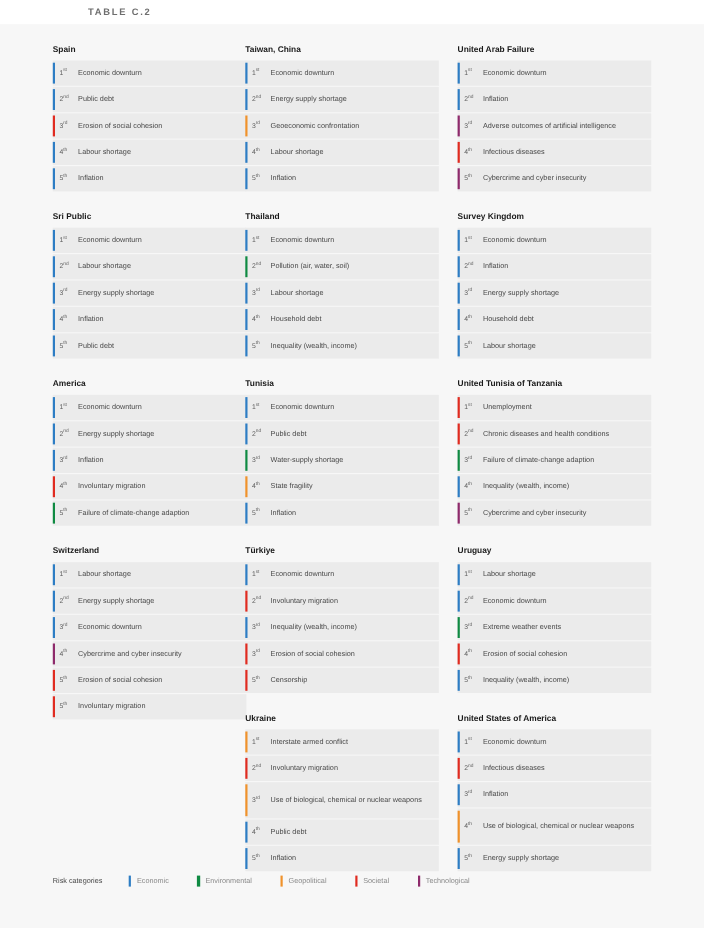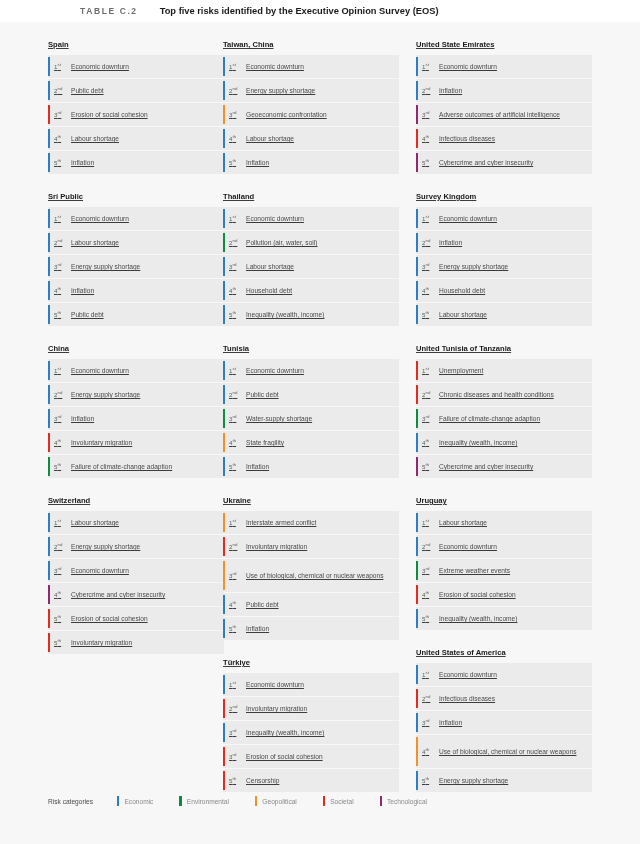--- a/index.html
+++ b/index.html
@@ -50,21 +50,20 @@
     position: absolute;
     left: 48px;
     top: 18px;
     width: 544px;
   }
 
   .col-wrap {
     position: absolute;
     top: 0;
     width: 176px;
-    text-decoration: underline;
   }
   .col-1 { left: 0px; }
   .col-2 { left: 175px; }
   .col-3 { left: 368px; }
 
   .country-block {
     margin-bottom: 18px;
   }
   .country-name {
     font-size: 7.6px;
@@ -142,21 +141,20 @@
   .legend-label {
     font-size: 6.6px;
     color: #8a8a8a;
   }
 </style>
 </head>
 <body>
 
 <div class="table-header">
   <span class="table-label">TABLE C.2</span>
-  <span class="table-title">Top five risks identified by the Executive Opinion Survey (EOS)</span>
 </div>
 
 <div class="sheet">
   <div class="grid">
     <div class="col-wrap col-1">
         <div class="country-block">
           <div class="country-name">Spain</div>
           <div class="risk-row">
             <span class="cat-bar" style="background: rgb(45, 125, 196);"></span>
             <span class="rank"><span>1</span><sup>st</sup></span>
@@ -205,21 +203,21 @@
             <span class="rank"><span>4</span><sup>th</sup></span>
             <span class="risk-name">Inflation</span>
           </div>
           <div class="risk-row">
             <span class="cat-bar" style="background: rgb(45, 125, 196);"></span>
             <span class="rank"><span>5</span><sup>th</sup></span>
             <span class="risk-name">Public debt</span>
           </div>
         </div>
         <div class="country-block">
-          <div class="country-name">China</div>
+          <div class="country-name">America</div>
           <div class="risk-row">
             <span class="cat-bar" style="background: rgb(45, 125, 196);"></span>
             <span class="rank"><span>1</span><sup>st</sup></span>
             <span class="risk-name">Economic downturn</span>
           </div>
           <div class="risk-row">
             <span class="cat-bar" style="background: rgb(45, 125, 196);"></span>
             <span class="rank"><span>2</span><sup>nd</sup></span>
             <span class="risk-name">Energy supply shortage</span>
           </div>
@@ -352,20 +350,48 @@
             <span class="rank"><span>4</span><sup>th</sup></span>
             <span class="risk-name">State fragility</span>
           </div>
           <div class="risk-row">
             <span class="cat-bar" style="background: rgb(45, 125, 196);"></span>
             <span class="rank"><span>5</span><sup>th</sup></span>
             <span class="risk-name">Inflation</span>
           </div>
         </div>
         <div class="country-block">
+          <div class="country-name">Türkiye</div>
+          <div class="risk-row">
+            <span class="cat-bar" style="background: rgb(45, 125, 196);"></span>
+            <span class="rank"><span>1</span><sup>st</sup></span>
+            <span class="risk-name">Economic downturn</span>
+          </div>
+          <div class="risk-row">
+            <span class="cat-bar" style="background: rgb(224, 43, 32);"></span>
+            <span class="rank"><span>2</span><sup>nd</sup></span>
+            <span class="risk-name">Involuntary migration</span>
+          </div>
+          <div class="risk-row">
+            <span class="cat-bar" style="background: rgb(45, 125, 196);"></span>
+            <span class="rank"><span>3</span><sup>rd</sup></span>
+            <span class="risk-name">Inequality (wealth, income)</span>
+          </div>
+          <div class="risk-row">
+            <span class="cat-bar" style="background: rgb(224, 43, 32);"></span>
+            <span class="rank"><span>3</span><sup>rd</sup></span>
+            <span class="risk-name">Erosion of social cohesion</span>
+          </div>
+          <div class="risk-row">
+            <span class="cat-bar" style="background: rgb(224, 43, 32);"></span>
+            <span class="rank"><span>5</span><sup>th</sup></span>
+            <span class="risk-name">Censorship</span>
+          </div>
+        </div>
+        <div class="country-block">
           <div class="country-name">Ukraine</div>
           <div class="risk-row">
             <span class="cat-bar" style="background: rgb(240, 146, 43);"></span>
             <span class="rank"><span>1</span><sup>st</sup></span>
             <span class="risk-name">Interstate armed conflict</span>
           </div>
           <div class="risk-row">
             <span class="cat-bar" style="background: rgb(224, 43, 32);"></span>
             <span class="rank"><span>2</span><sup>nd</sup></span>
             <span class="risk-name">Involuntary migration</span>
@@ -379,52 +405,24 @@
             <span class="cat-bar" style="background: rgb(45, 125, 196);"></span>
             <span class="rank"><span>4</span><sup>th</sup></span>
             <span class="risk-name">Public debt</span>
           </div>
           <div class="risk-row">
             <span class="cat-bar" style="background: rgb(45, 125, 196);"></span>
             <span class="rank"><span>5</span><sup>th</sup></span>
             <span class="risk-name">Inflation</span>
           </div>
         </div>
-        <div class="country-block">
-          <div class="country-name">Türkiye</div>
-          <div class="risk-row">
-            <span class="cat-bar" style="background: rgb(45, 125, 196);"></span>
-            <span class="rank"><span>1</span><sup>st</sup></span>
-            <span class="risk-name">Economic downturn</span>
-          </div>
-          <div class="risk-row">
-            <span class="cat-bar" style="background: rgb(224, 43, 32);"></span>
-            <span class="rank"><span>2</span><sup>nd</sup></span>
-            <span class="risk-name">Involuntary migration</span>
-          </div>
-          <div class="risk-row">
-            <span class="cat-bar" style="background: rgb(45, 125, 196);"></span>
-            <span class="rank"><span>3</span><sup>rd</sup></span>
-            <span class="risk-name">Inequality (wealth, income)</span>
-          </div>
-          <div class="risk-row">
-            <span class="cat-bar" style="background: rgb(224, 43, 32);"></span>
-            <span class="rank"><span>3</span><sup>rd</sup></span>
-            <span class="risk-name">Erosion of social cohesion</span>
-          </div>
-          <div class="risk-row">
-            <span class="cat-bar" style="background: rgb(224, 43, 32);"></span>
-            <span class="rank"><span>5</span><sup>th</sup></span>
-            <span class="risk-name">Censorship</span>
-          </div>
-        </div>
       </div>
     <div class="col-wrap col-3">
         <div class="country-block">
-          <div class="country-name">United State Emirates</div>
+          <div class="country-name">United Arab Failure</div>
           <div class="risk-row">
             <span class="cat-bar" style="background: rgb(45, 125, 196);"></span>
             <span class="rank"><span>1</span><sup>st</sup></span>
             <span class="risk-name">Economic downturn</span>
           </div>
           <div class="risk-row">
             <span class="cat-bar" style="background: rgb(45, 125, 196);"></span>
             <span class="rank"><span>2</span><sup>nd</sup></span>
             <span class="risk-name">Inflation</span>
           </div>

